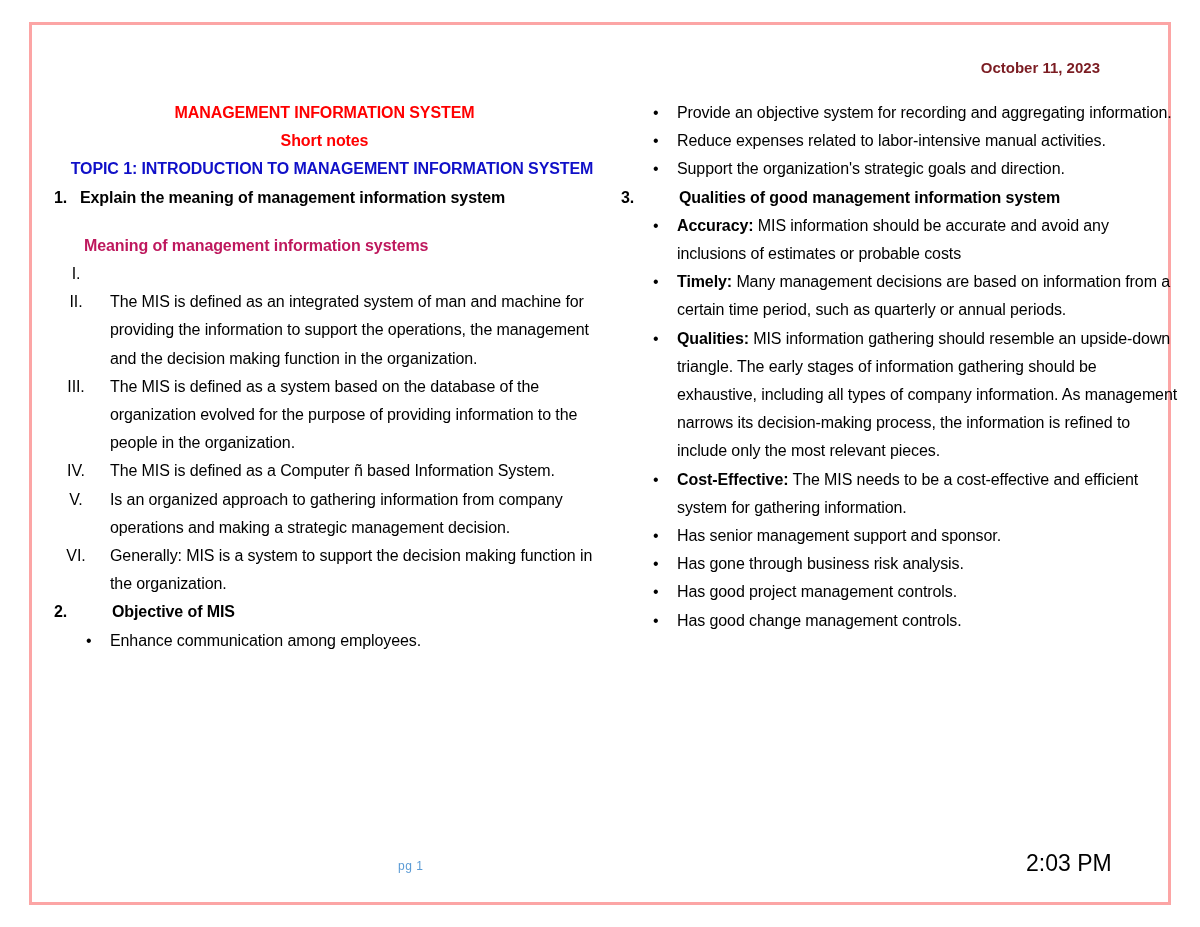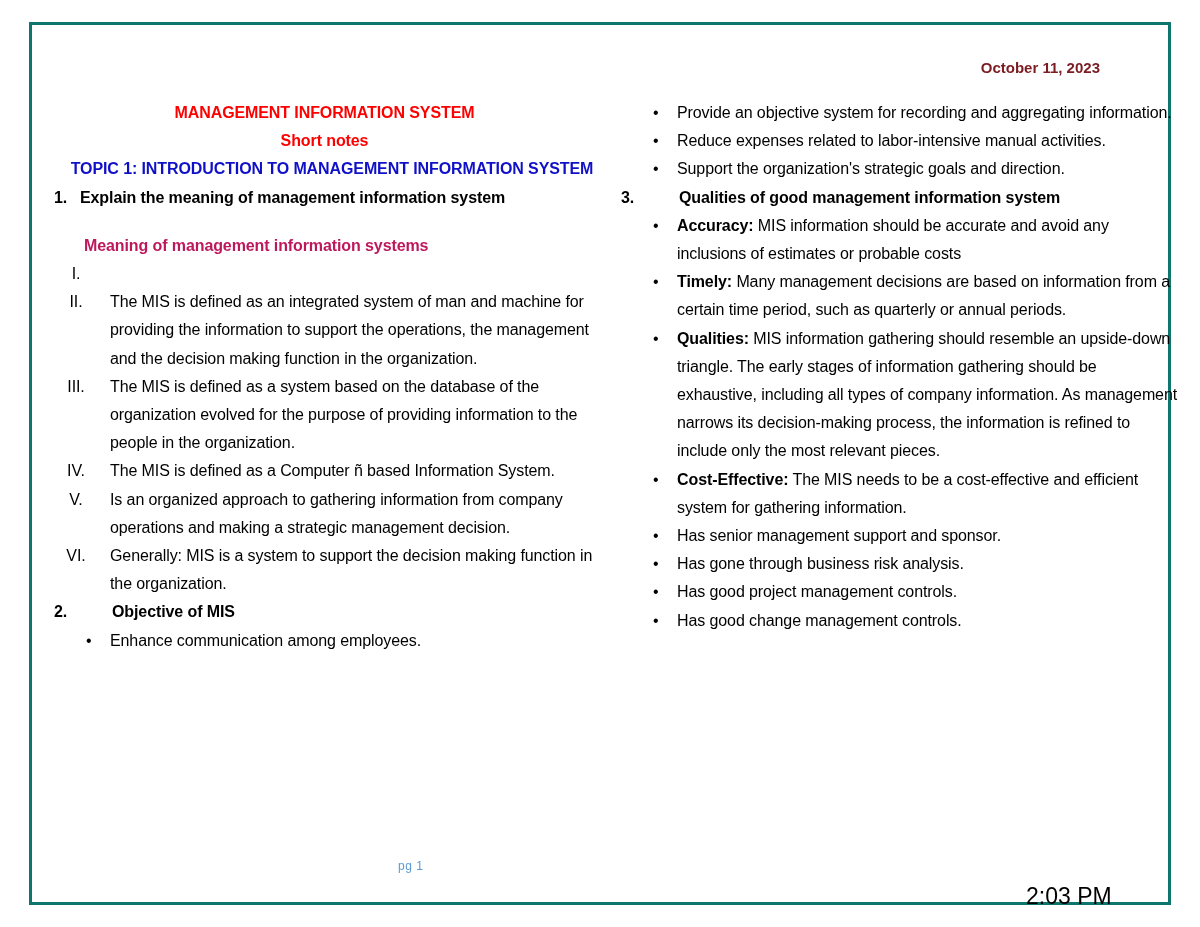--- a/index.html
+++ b/index.html
@@ -1,40 +1,40 @@
 <!DOCTYPE html>
 <html><head>
 <meta charset="utf-8">
 <style>
   html, body { margin:0; padding:0; background:#ffffff; }
   body { width:1200px; height:927px; position:relative; overflow:hidden;
          font-family:"Liberation Sans", "DejaVu Sans", sans-serif; color:#000; }
   .page { position:absolute; left:29px; top:22px; width:1136px; height:877px;
-          border:3px solid #0f766e; background:#fff; }
+          border:3px solid #fca5a5; background:#fff; }
   .date { position:absolute; right:68px; top:34px; font-size:15px; font-weight:bold; color:#7b1c22; }
   .col { position:absolute; top:74px; font-size:16px; line-height:28.2px; letter-spacing:-0.1px; }
   .col-left { left:20px; width:560px; }
   .col-right { left:587px; width:560px; }
   .title { text-align:center; color:#ff0000; font-weight:bold; width:545px; }
   .topic { color:#1010c8; font-weight:bold;text-align:center; }
   .row { display:flex; }
   .marker { flex:0 0 auto; }
   .txt { flex:1 1 auto; }
   .h-num { font-weight:bold; }
   .h1 .marker { width:26px; padding-left:2px; }
   .h2 .marker { width:58px; padding-left:2px; }
   .sub-red { color:#be185d; font-weight:bold; padding-left:32px;margin-top:20px; }
   .roman .marker { width:58px; text-align:center; padding-right:10px; box-sizing:border-box; }
   .bul .marker { width:58px; padding-left:34px; box-sizing:border-box; }
   .bul .marker::before { content:"\2022"; font-size:16px; }
   .right-bul .marker { width:58px; padding-left:34px; box-sizing:border-box; }
   .right-bul .marker::before { content:"\2022"; font-size:16px; }
   .b { font-weight:bold; }
   .pg { position:absolute; left:366px; top:834px; font-size:12px; color:#5b9bd5; letter-spacing:0.5px; }
-  .clock { position:absolute; left:994px; top:858px; font-size:23px; color:#000; }
+  .clock { position:absolute; left:994px; top:825px; font-size:23px; color:#000; }
 </style>
 </head>
 <body>
 
 <div class="page">
 
   <div class="date">October 11, 2023</div>
 
   <div class="col col-left">
     <div class="title">MANAGEMENT INFORMATION SYSTEM</div>

